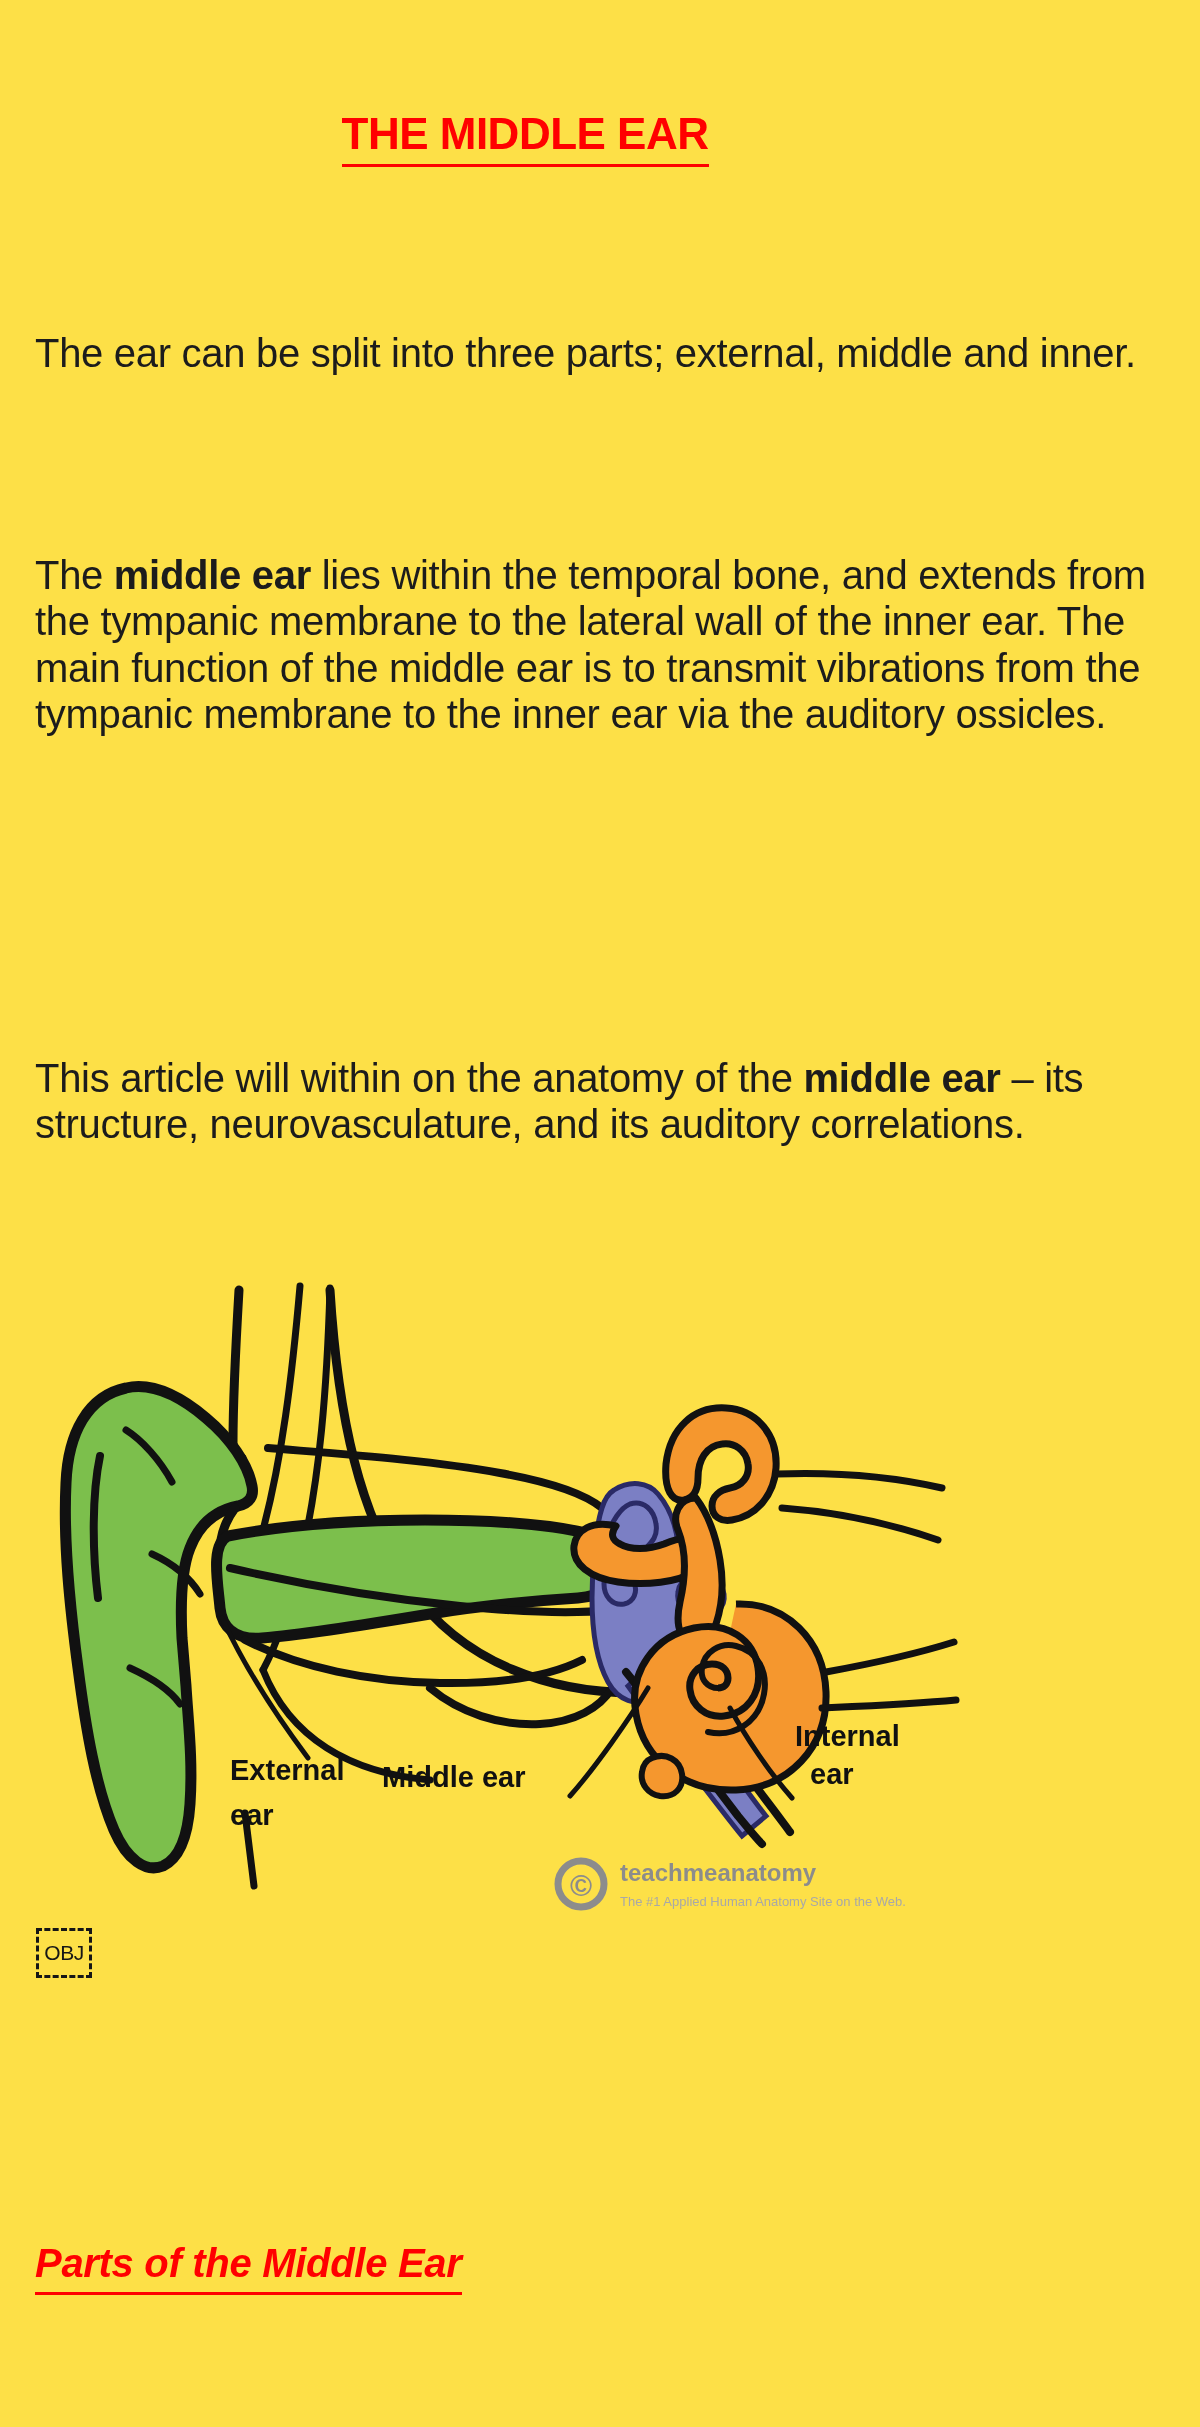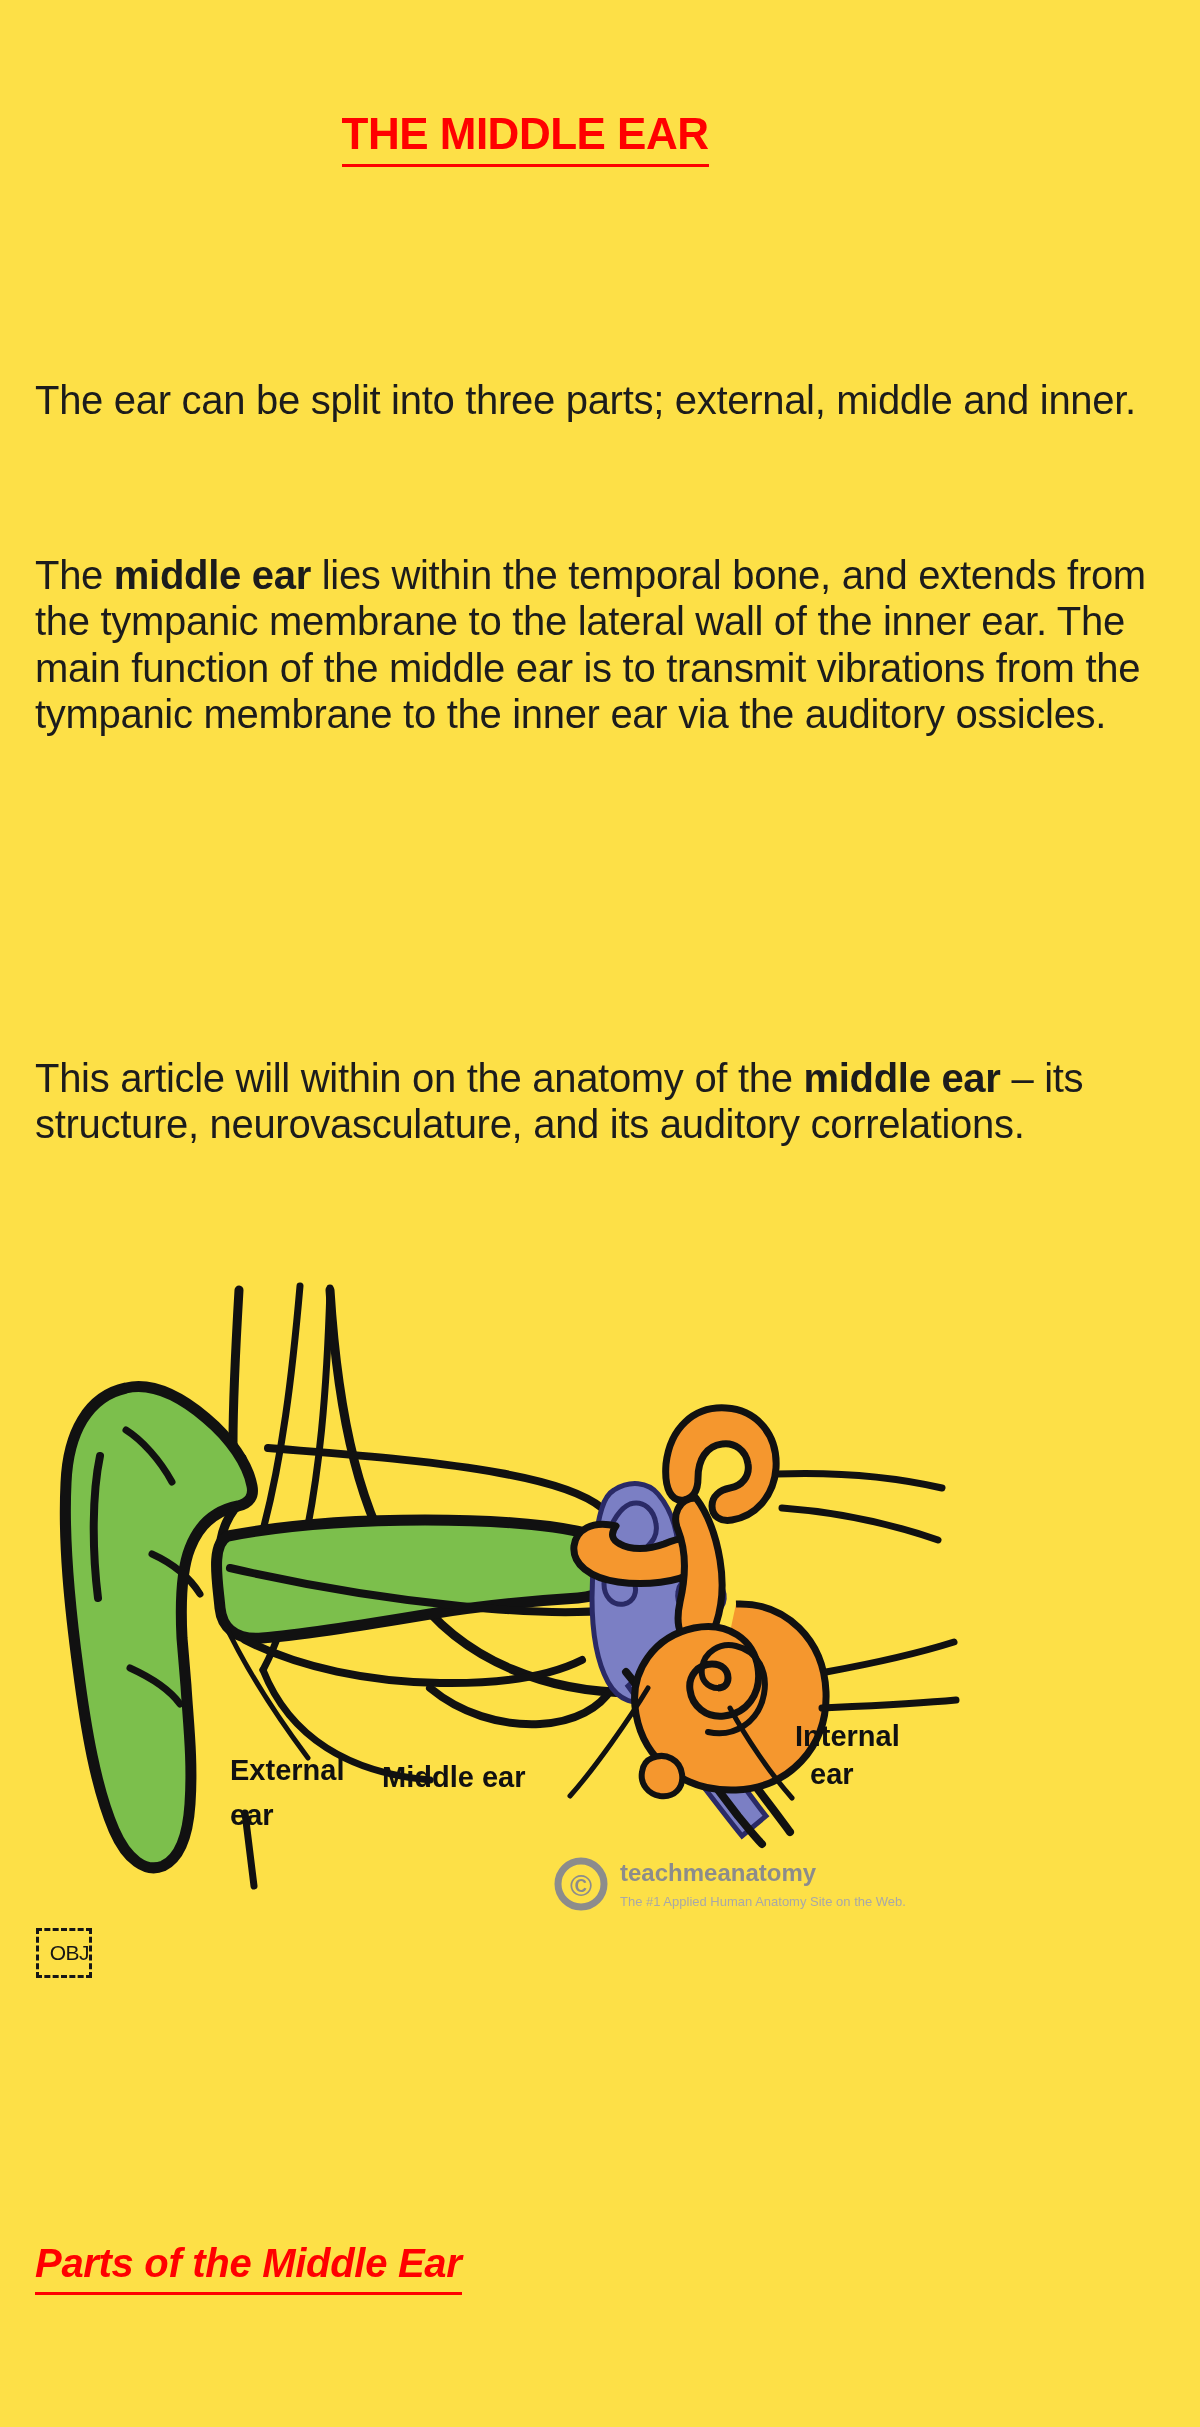--- a/index.html
+++ b/index.html
@@ -49,21 +49,21 @@
     left: 35px;
     width: 1130px;
     font-size: 40px;
     line-height: 1.16;
     color: #1c1c1c;
     font-weight: 400;
     letter-spacing: -0.3px;
   }
   .body-block b { font-weight: 700; }
 
-  #para1 { top: 330px; margin-top: 47px; }
+  #para1 { top: 330px; }
   #para2 { top: 552px; }
   #para3 { top: 1055px; }
 
   
   .figure-wrap {
     position: absolute;
     left: 30px;
     top: 1268px;
     width: 960px;
     height: 660px;
@@ -74,21 +74,21 @@
   .obj-box {
     position: absolute;
     left: 36px;
     top: 1928px;
     width: 56px;
     height: 50px;
     border: 3px dashed #161616;
     box-sizing: border-box;
     display: flex;
     align-items: center;
-    justify-content: flex-end;
+    justify-content: center;
     font-size: 21px;
     font-family: "Liberation Sans", sans-serif;
     color: #161616;
     letter-spacing: -0.5px;
   }
 
   
   .fig-caption {
     position: absolute;
     left: 35px;

